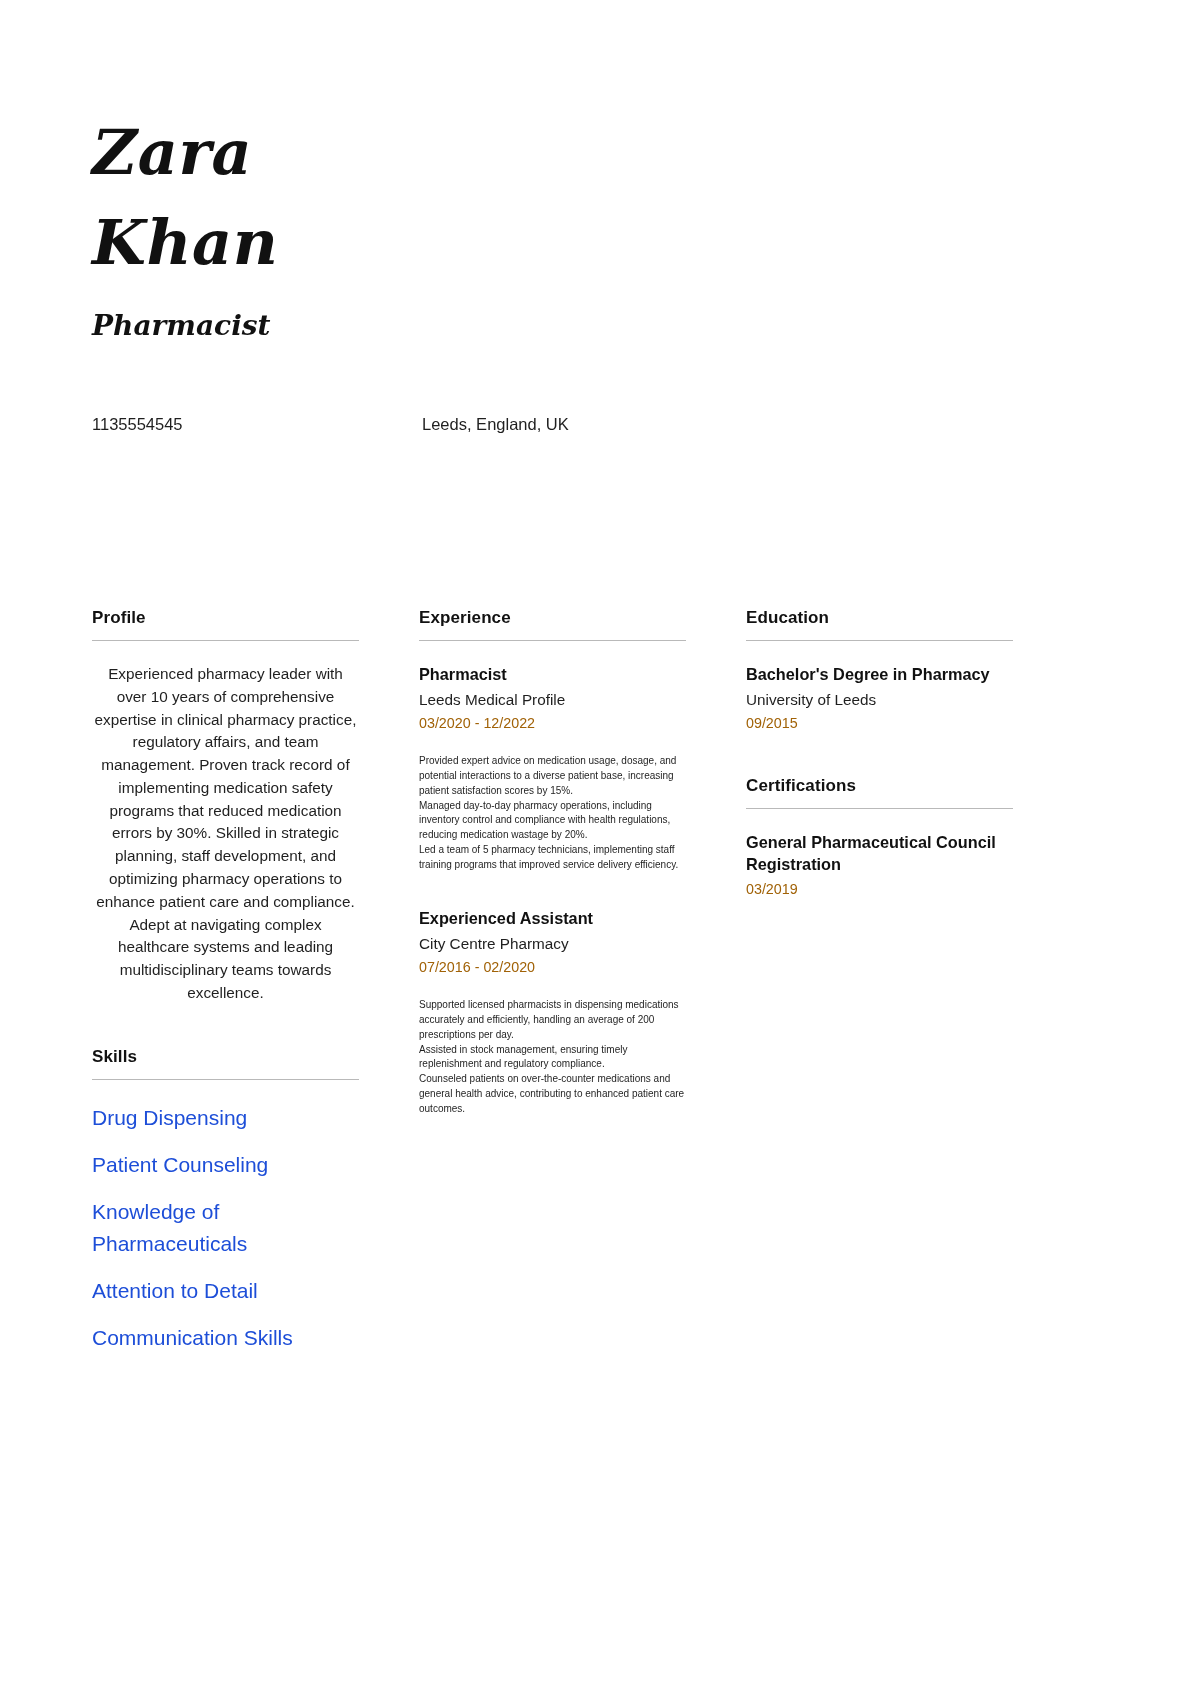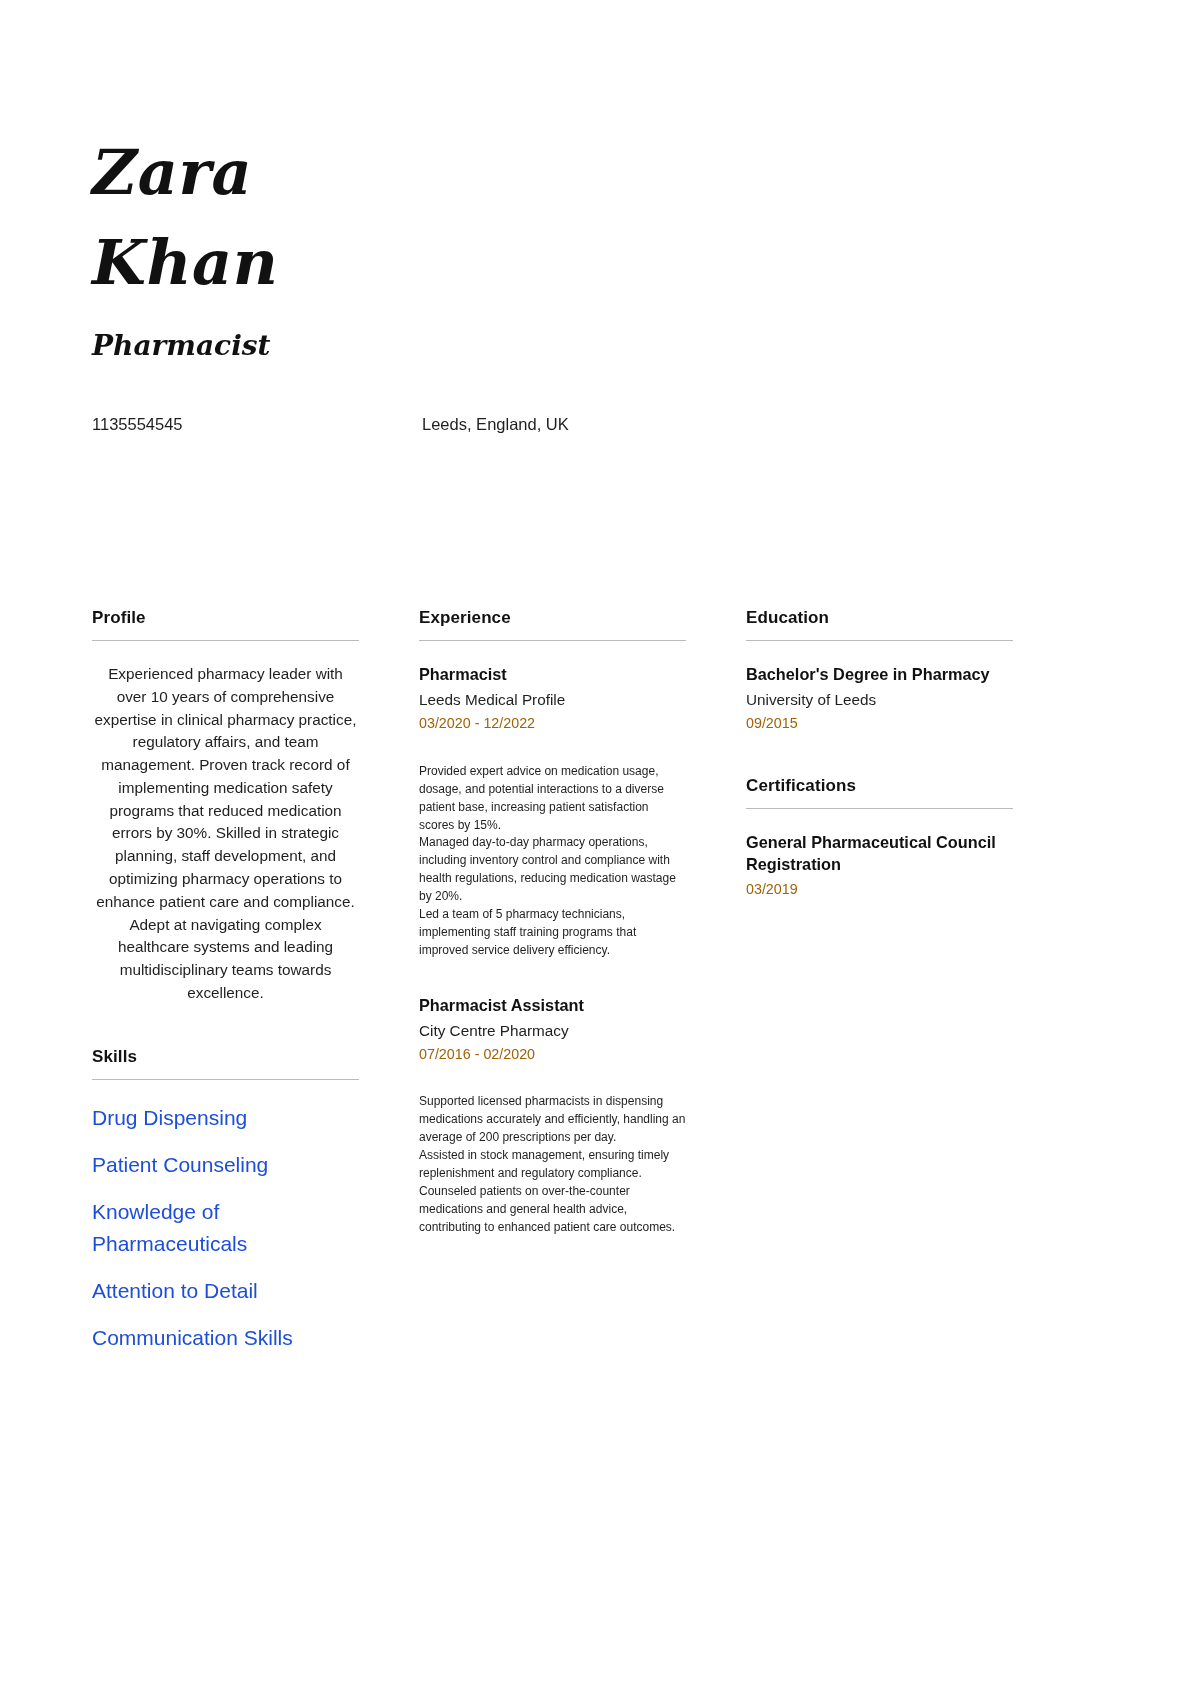--- a/index.html
+++ b/index.html
@@ -22,21 +22,20 @@
     padding: 0;
     box-sizing: border-box;
   }
 
   
   .header {
     position: absolute;
     left: 92px;
     top: 108px;
     width: 1000px;
-    margin-top: 20px;
   }
   .name-line {
     font-family: "DejaVu Serif", "Liberation Serif", serif;
     font-weight: 700;
     font-style: italic;
     font-size: 62px;
     line-height: 1.45;
     letter-spacing: 0.5px;
     color: #111111;
   }
@@ -123,24 +122,24 @@
     color: #1f1f1f;
     line-height: 1.45;
   }
   .entry-date {
     font-size: 14.3px;
     color: #a16207;
     line-height: 1.45;
     margin-top: 2px;
   }
   .entry-desc {
-    font-size: 12px;
+    font-size: 10px;
     line-height: 1.49;
     color: #1f1f1f;
-    margin-top: 29px;
+    margin-top: 20px;
     white-space: pre-line;
   }
 </style>
 </head>
 <body>
 
 <div class="page">
 
   <div class="header">
     <div class="name-line">Zara</div>
@@ -188,21 +187,21 @@
         <div class="entry">
           <div class="entry-title">Pharmacist</div>
           <div class="entry-org">Leeds Medical Profile</div>
           <div class="entry-date">03/2020 - 12/2022</div>
           <div class="entry-desc">Provided expert advice on medication usage, dosage, and potential interactions to a diverse patient base, increasing patient satisfaction scores by 15%.
 Managed day-to-day pharmacy operations, including inventory control and compliance with health regulations, reducing medication wastage by 20%.
 Led a team of 5 pharmacy technicians, implementing staff training programs that improved service delivery efficiency.</div>
         </div>
 
         <div class="entry">
-          <div class="entry-title">Pharmacist Assistant</div>
+          <div class="entry-title">Experienced Assistant</div>
           <div class="entry-org">City Centre Pharmacy</div>
           <div class="entry-date">07/2016 - 02/2020</div>
           <div class="entry-desc">Supported licensed pharmacists in dispensing medications accurately and efficiently, handling an average of 200 prescriptions per day.
 Assisted in stock management, ensuring timely replenishment and regulatory compliance.
 Counseled patients on over-the-counter medications and general health advice, contributing to enhanced patient care outcomes.</div>
         </div>
 
       </div>
 
     </div>

